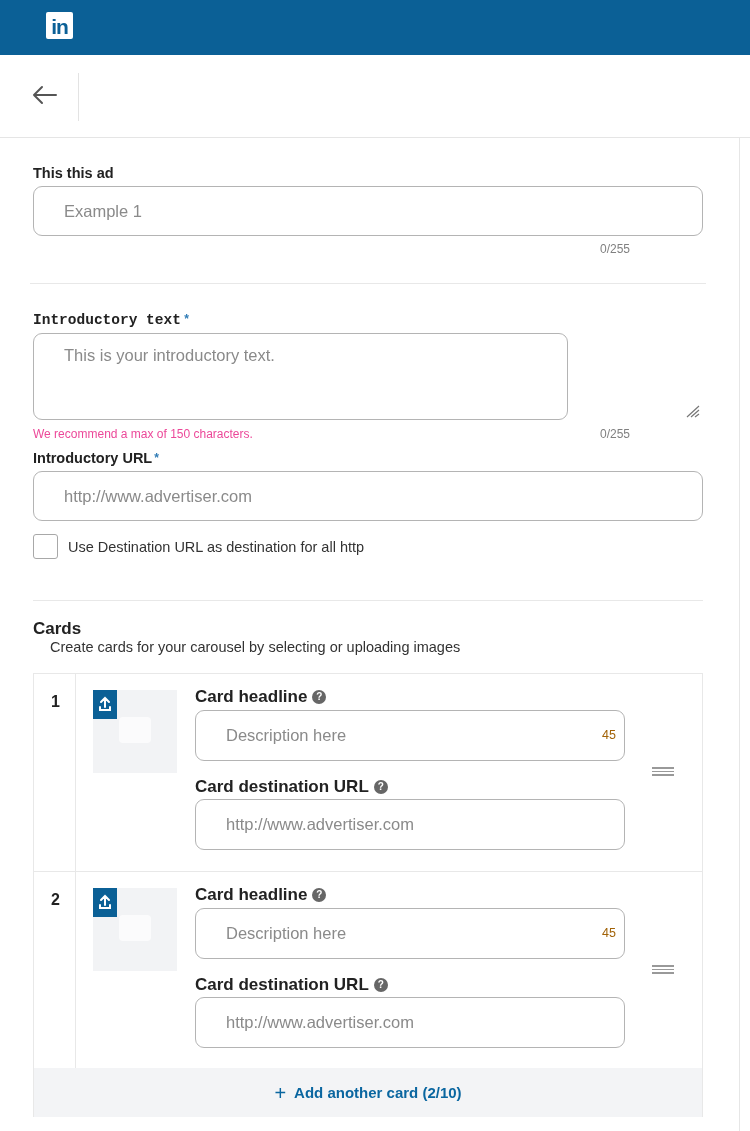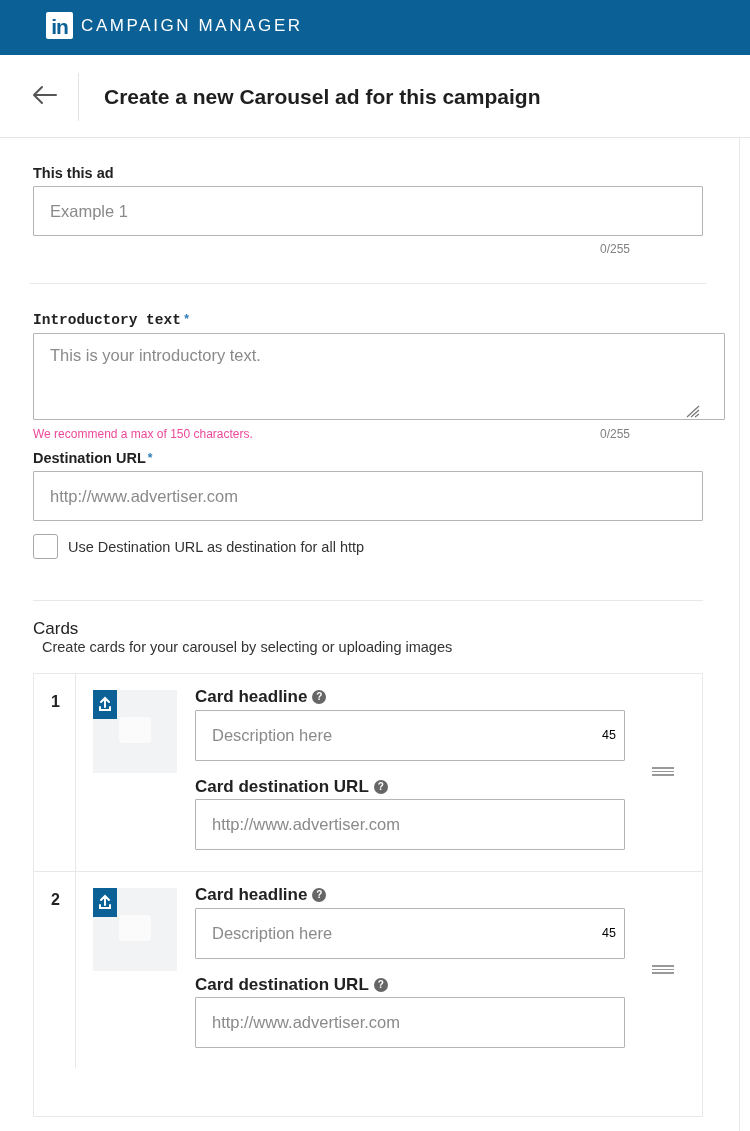--- a/index.html
+++ b/index.html
@@ -12,89 +12,87 @@
 
   .header { position: absolute; left: 0; top: 55px; width: 750px; height: 83px; border-bottom: 1px solid #e5e5e5; background: #fff; }
   .back { position: absolute; left: 30px; top: 28px; width: 30px; height: 24px; cursor: pointer; }
   .header-div { position: absolute; left: 78px; top: 18px; width: 1px; height: 48px; background: #e3e3e3; }
   .title { position: absolute; left: 104px; top: 29px; font-size: 21px; font-weight: bold; color: #1f1f1f; line-height: 26px; }
 
   .vline { position: absolute; left: 739px; top: 138px; width: 1px; height: 993px; background: #e6e6e6; }
 
   .label { position: absolute; font-size: 14.5px; font-weight: bold; color: #222; line-height: 18px; }
   .req { color: #2f7bb5; font-size: 12px; vertical-align: top; margin-left: 2px; }
-  .input { position: absolute; border: 1px solid #b4b4b4; border-radius: 1px; background: #fff; font-family: "Liberation Sans", sans-serif; font-size: 16.5px; color: #333; padding-left: 16px; outline: none; }
+  .input { position: absolute; border: 1px solid #b4b4b4; border-radius: 9px; background: #fff; font-family: "Liberation Sans", sans-serif; font-size: 16.5px; color: #333; padding-left: 30px; outline: none; }
   .input::placeholder { color: #8a8a8a; }
   textarea.input { resize: none; padding-top: 12px; }
   .count { position: absolute; font-size: 12px; color: #808080; }
   .hint { position: absolute; font-size: 12px; color: #ec4899; }
   .hr { position: absolute; height: 1px; background: #e8e8e8; }
 
   .resize { position: absolute; left: 683px; top: 402px; width: 17px; height: 16px; }
 
   .checkbox { position: absolute; left: 33px; top: 534px; width: 25px; height: 25px; border: 1px solid #a8a8a8; border-radius: 3px; background: #fff; cursor: pointer; }
   .check-label { position: absolute; left: 68px; top: 539px; font-size: 14.5px; color: #333; }
 
-  .cards-title { position: absolute; left: 33px; top: 619px; font-size: 17px; font-weight: normal; color: #222; }
-  .cards-sub { position: absolute; left: 42px; top: 639px; font-size: 14.5px; color: #333; }
+  .cards-title { position: absolute; left: 33px; top: 619px; font-size: 17px; font-weight: bold; color: #222; }
+  .cards-sub { position: absolute; left: 50px; top: 639px; font-size: 14.5px; color: #333; }
 
   .cards-box { position: absolute; left: 33px; top: 673px; width: 670px; height: 444px; border: 1px solid #e8e8e8; }
   .card-row { position: absolute; left: 0; width: 668px; height: 197px; }
   .card-row + .card-row { border-top: 1px solid #e8e8e8; }
   .num-col { position: absolute; left: 0; top: 0; width: 42px; height: 100%; border-right: 1px solid #e8e8e8; }
   .num { position: absolute; left: 17px; top: 19px; font-size: 16px; font-weight: bold; color: #222; }
   .thumb { position: absolute; left: 59px; top: 16px; width: 84px; height: 83px; background: #f2f3f5; }
   .upload { position: absolute; left: 0; top: 0; width: 24px; height: 29px; background: #0b6096; cursor: pointer; }
   .imgph { position: absolute; left: 26px; top: 27px; width: 32px; height: 26px; background: #fbfbfc; border-radius: 4px; }
   .c-label { position: absolute; left: 161px; font-size: 17px; font-weight: bold; color: #222; line-height: 20px; }
   .help { display: inline-block; width: 14px; height: 14px; border-radius: 50%; background: #666; color: #fff; font-size: 10px; line-height: 14px; text-align: center; font-weight: bold; vertical-align: 2px; margin-left: 5px; }
   .c-input { left: 161px; width: 430px; height: 51px; }
-  .c-count { position: absolute; left: 568px; font-size: 12.5px; color: #000000; }
+  .c-count { position: absolute; left: 568px; font-size: 12.5px; color: #a16207; }
   .drag { position: absolute; left: 618px; width: 22px; height: 12px; cursor: grab; }
   .drag span { display: block; height: 1.5px; background: #999; margin-bottom: 2px; }
 
   .add-card { position: absolute; left: 0; top: 394px; width: 668px; height: 49px; background: #f3f4f6; text-align: center; cursor: pointer; }
   .add-card-inner { display: inline-block; margin-top: 14px; color: #0a66a0; font-weight: bold; font-size: 15px; }
   .plus { font-size: 20px; font-weight: normal; vertical-align: -2px; margin-right: 8px; }
 </style>
 </head>
 <body>
 
 <div class="topbar">
   <div class="logo">in</div>
-  <div class="brand">CAMPAIGN MANAGER</div>
 </div>
 
 <div class="header">
   <div class="back">
     <svg width="30" height="24" viewBox="0 0 30 24">
       <path d="M4 12 H26 M4 12 L12 4 M4 12 L12 20" stroke="#555" stroke-width="2" fill="none" stroke-linecap="round"></path>
     </svg>
   </div>
   <div class="header-div"></div>
-  <div class="title">Create a new Carousel ad for this campaign</div>
 </div>
 
 <div class="vline"></div>
 
 <div class="label" style="left:33px;top:164px;">This this ad</div>
 <input class="input" style="left: 33px; top: 186px; width: 670px; height: 50px;" placeholder="Example 1">
 <div class="count" style="left:600px;top:242px;width:103px;">0/255</div>
 
 <div class="hr" style="left:30px;top:283px;width:676px;"></div>
 
 <div class="label" style="left:33px;top:311px;font-family:Liberation Mono, monospace;"><span>Introductory text</span><span class="req">*</span></div>
-<textarea class="input" style="left: 33px; top: 333px; width: 692px; height: 87px;" placeholder="This is your introductory text."></textarea>
+<textarea class="input" style="left: 33px; top: 333px; width: 535px; height: 87px;" placeholder="This is your introductory text."></textarea>
 <svg class="resize" viewBox="0 0 17 16">
   <path d="M16 4 L4 15 M16 8 L8 15 M16 12 L12 15" stroke="#777" stroke-width="1.2"></path>
 </svg>
 <div class="hint" style="left:33px;top:427px;">We recommend a max of 150 characters.</div>
 <div class="count" style="left:600px;top:427px;width:103px;">0/255</div>
 
-<div class="label" style="left:33px;top:449px;"><span>Destination URL</span><span class="req">*</span></div>
+<div class="label" style="left:33px;top:449px;"><span>Introductory URL</span><span class="req">*</span></div>
 <input class="input" style="left: 33px; top: 471px; width: 670px; height: 50px;" placeholder="http://www.advertiser.com">
 
 <div class="checkbox"></div>
 <div class="check-label">Use Destination URL as destination for all http</div>
 
 <div class="hr" style="left:33px;top:600px;width:670px;"></div>
 
 <div class="cards-title">Cards</div>
 <div class="cards-sub">Create cards for your carousel by selecting or uploading images</div>
 
@@ -143,13 +141,16 @@
     <div class="c-count" style="top:54px;">45</div>
     <div class="drag" style="top:93px;">
         <span></span>
         <span></span>
         <span></span>
       </div>
     <div class="c-label" style="top:103px;"><span>Card destination URL</span><span class="help">?</span></div>
     <input class="input c-input" style="top: 125px;" placeholder="http://www.advertiser.com">
   </div>
 
+  <div class="add-card">
+    <span class="add-card-inner"><span class="plus">+</span><span>Add another card (2/10)</span></span>
+  </div>
 </div>
 
 </body></html>

